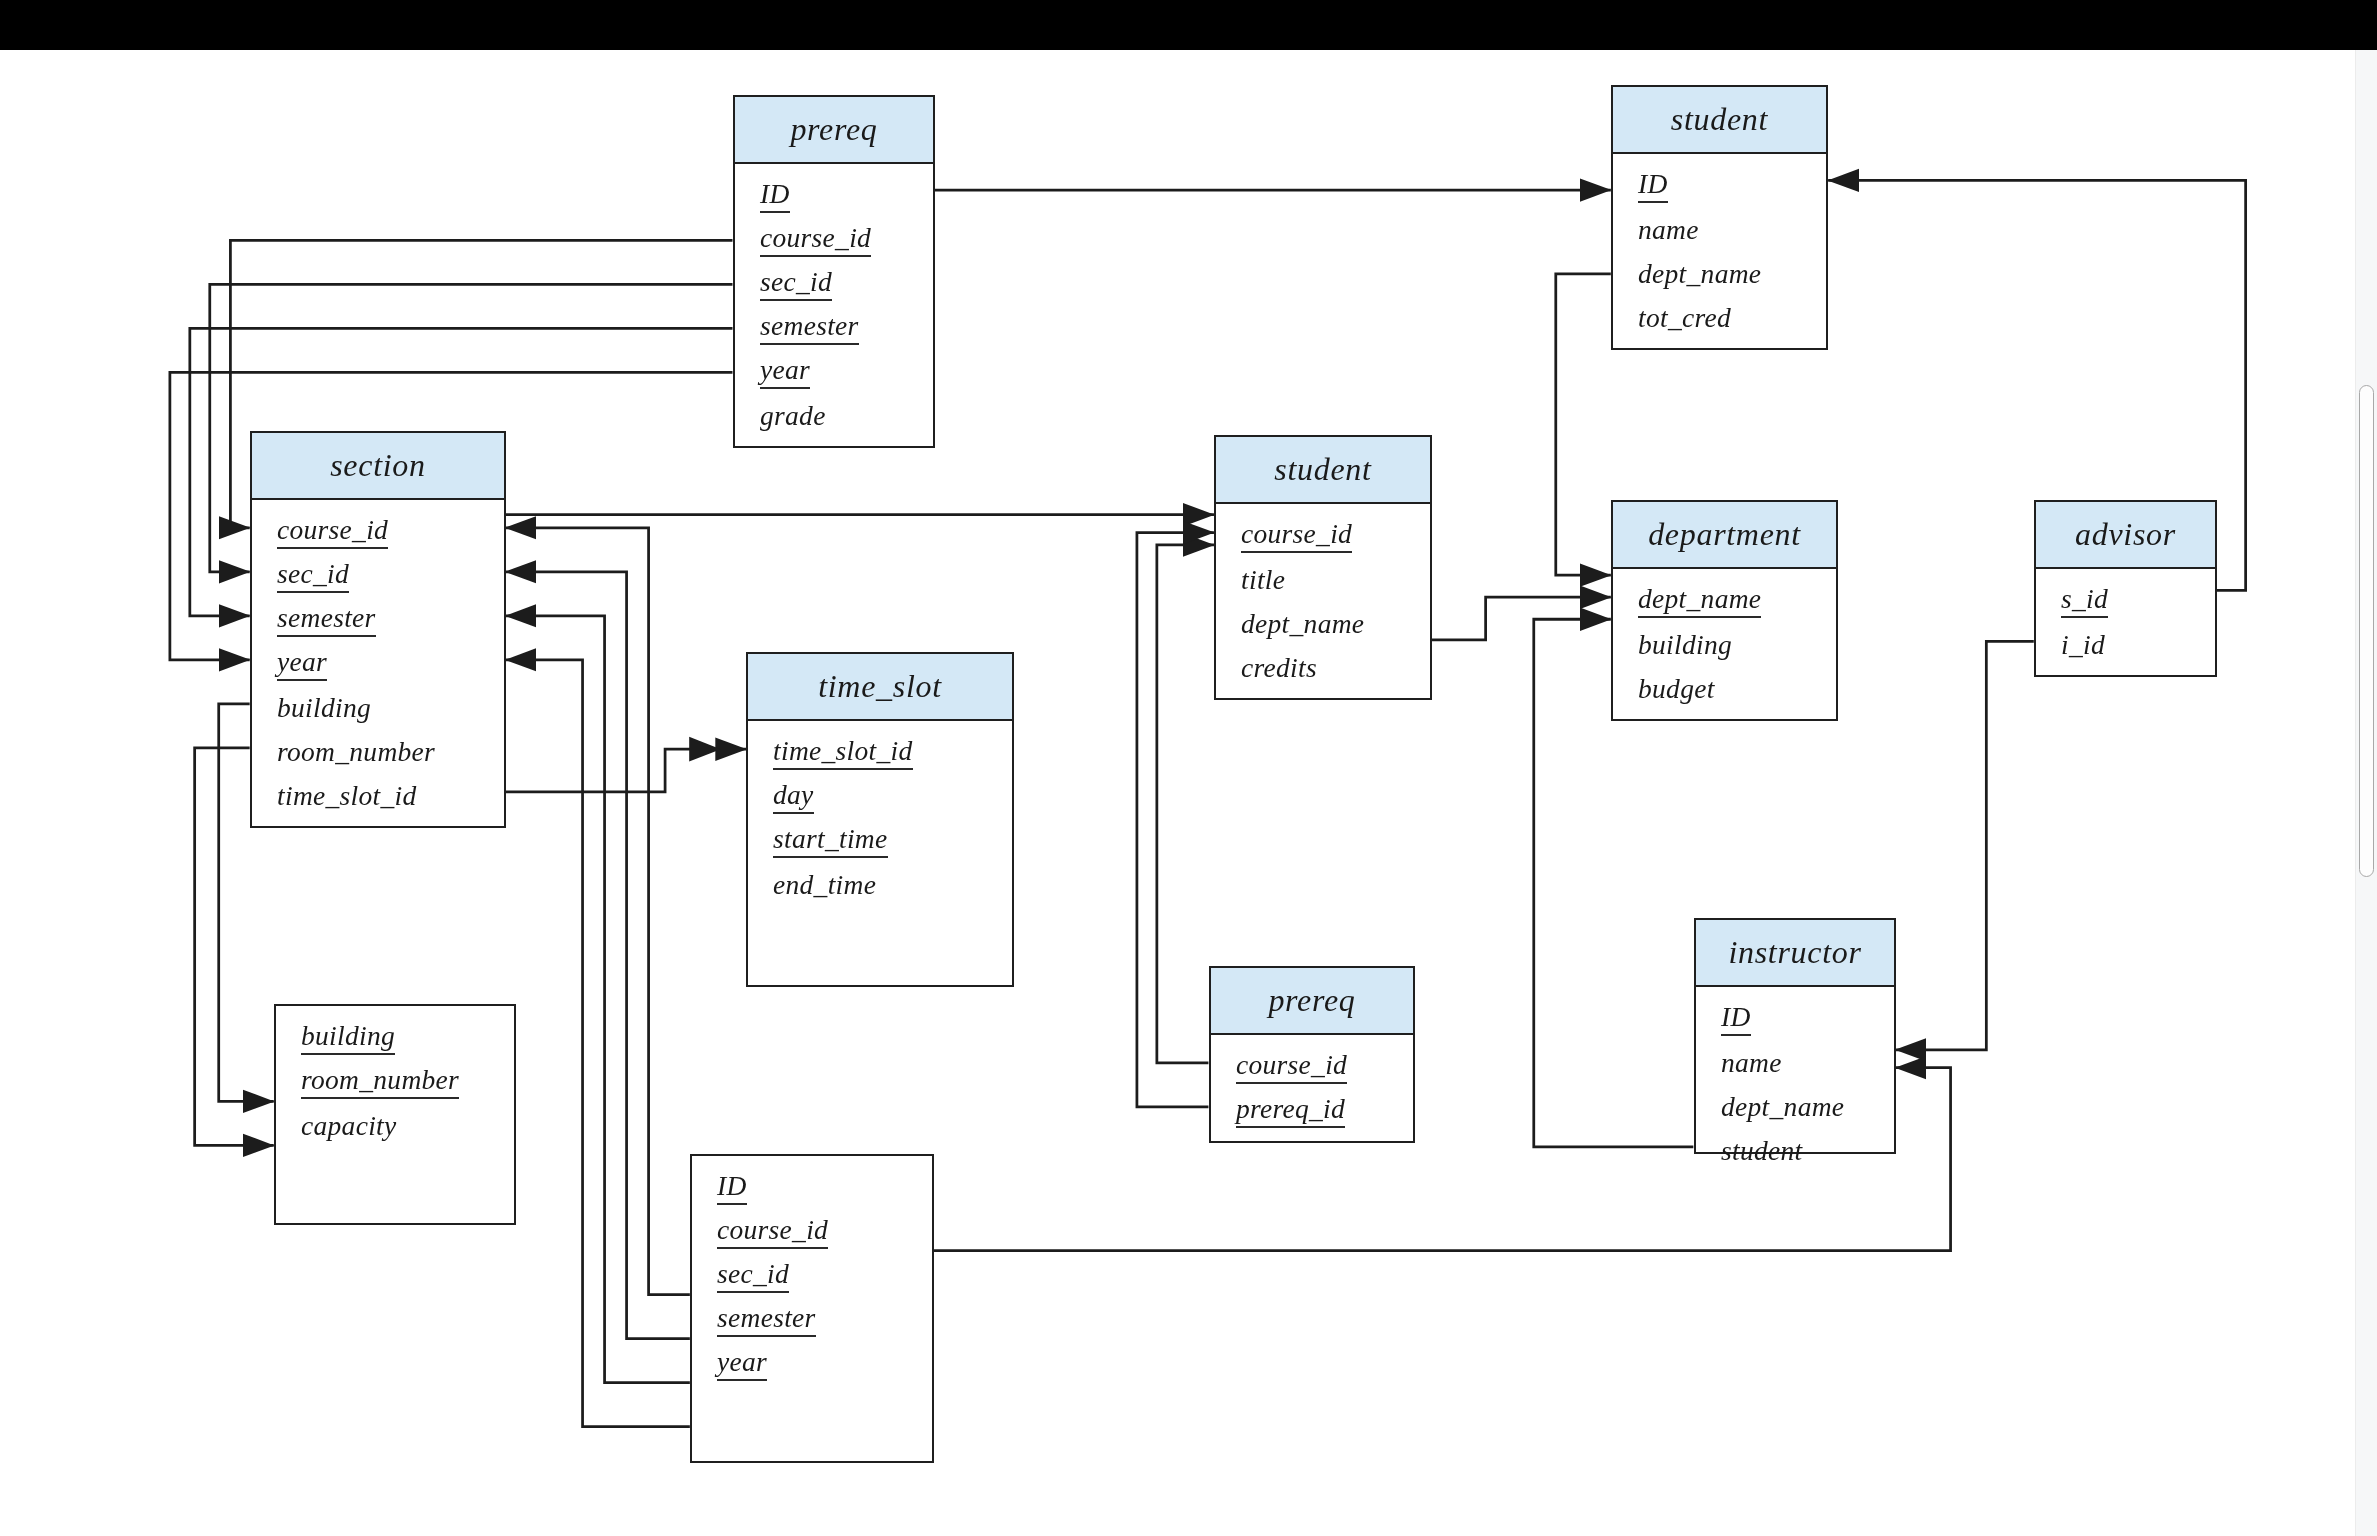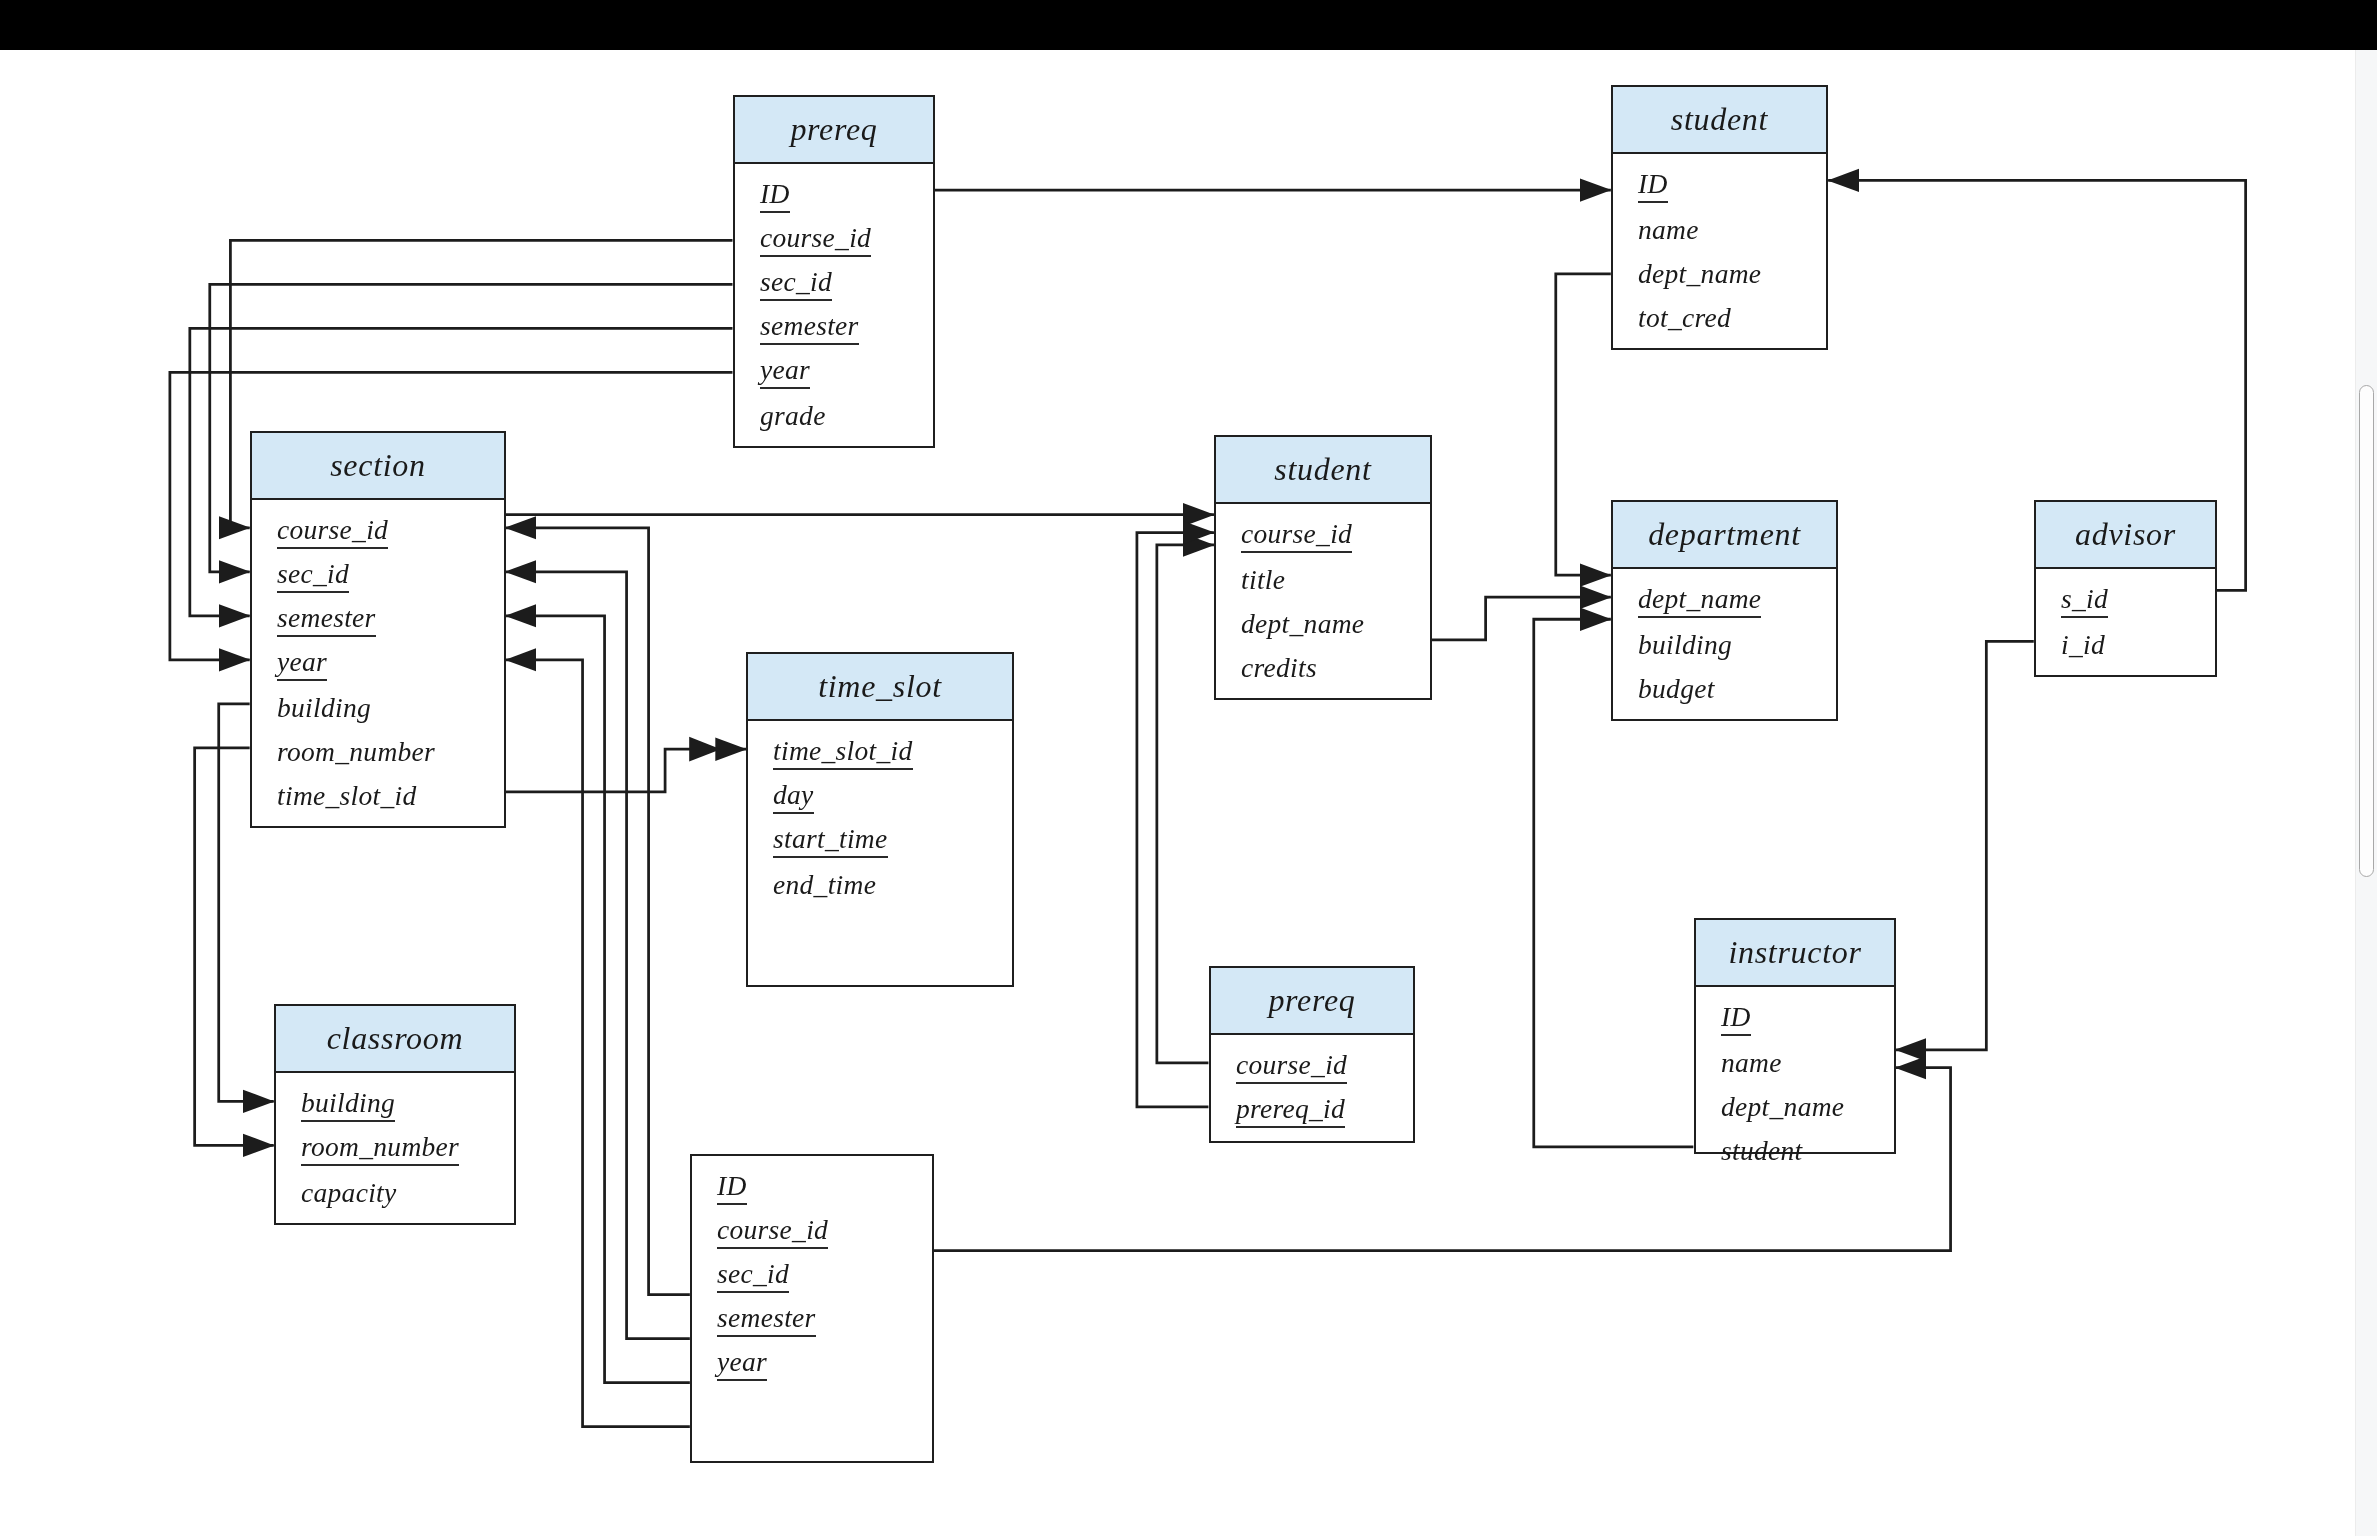--- a/index.html
+++ b/index.html
@@ -198,21 +198,20 @@
         <div class="attr-row">
           <span class="attr key">course_id</span>
         </div>
         <div class="attr-row">
           <span class="attr key">prereq_id</span>
         </div>
       </div>
   </div>
 
   <div class="tbox" style="left:274px;top:1004px;width:242px;height:221px">
-    <div class="thead">classroom</div>
     <div class="rows">
         <div class="attr-row">
           <span class="attr key">building</span>
         </div>
         <div class="attr-row">
           <span class="attr key">room_number</span>
         </div>
         <div class="attr-row">
           <span class="attr">capacity</span>
         </div>

